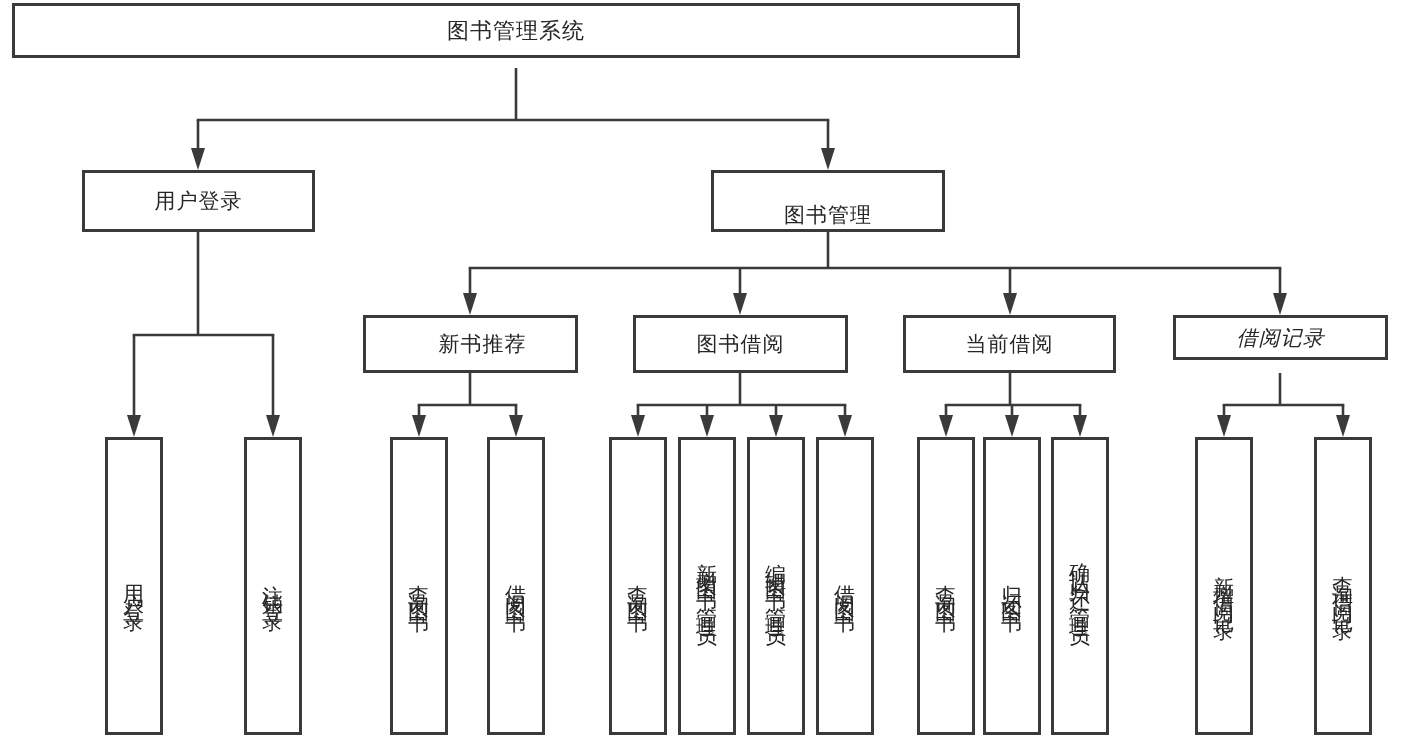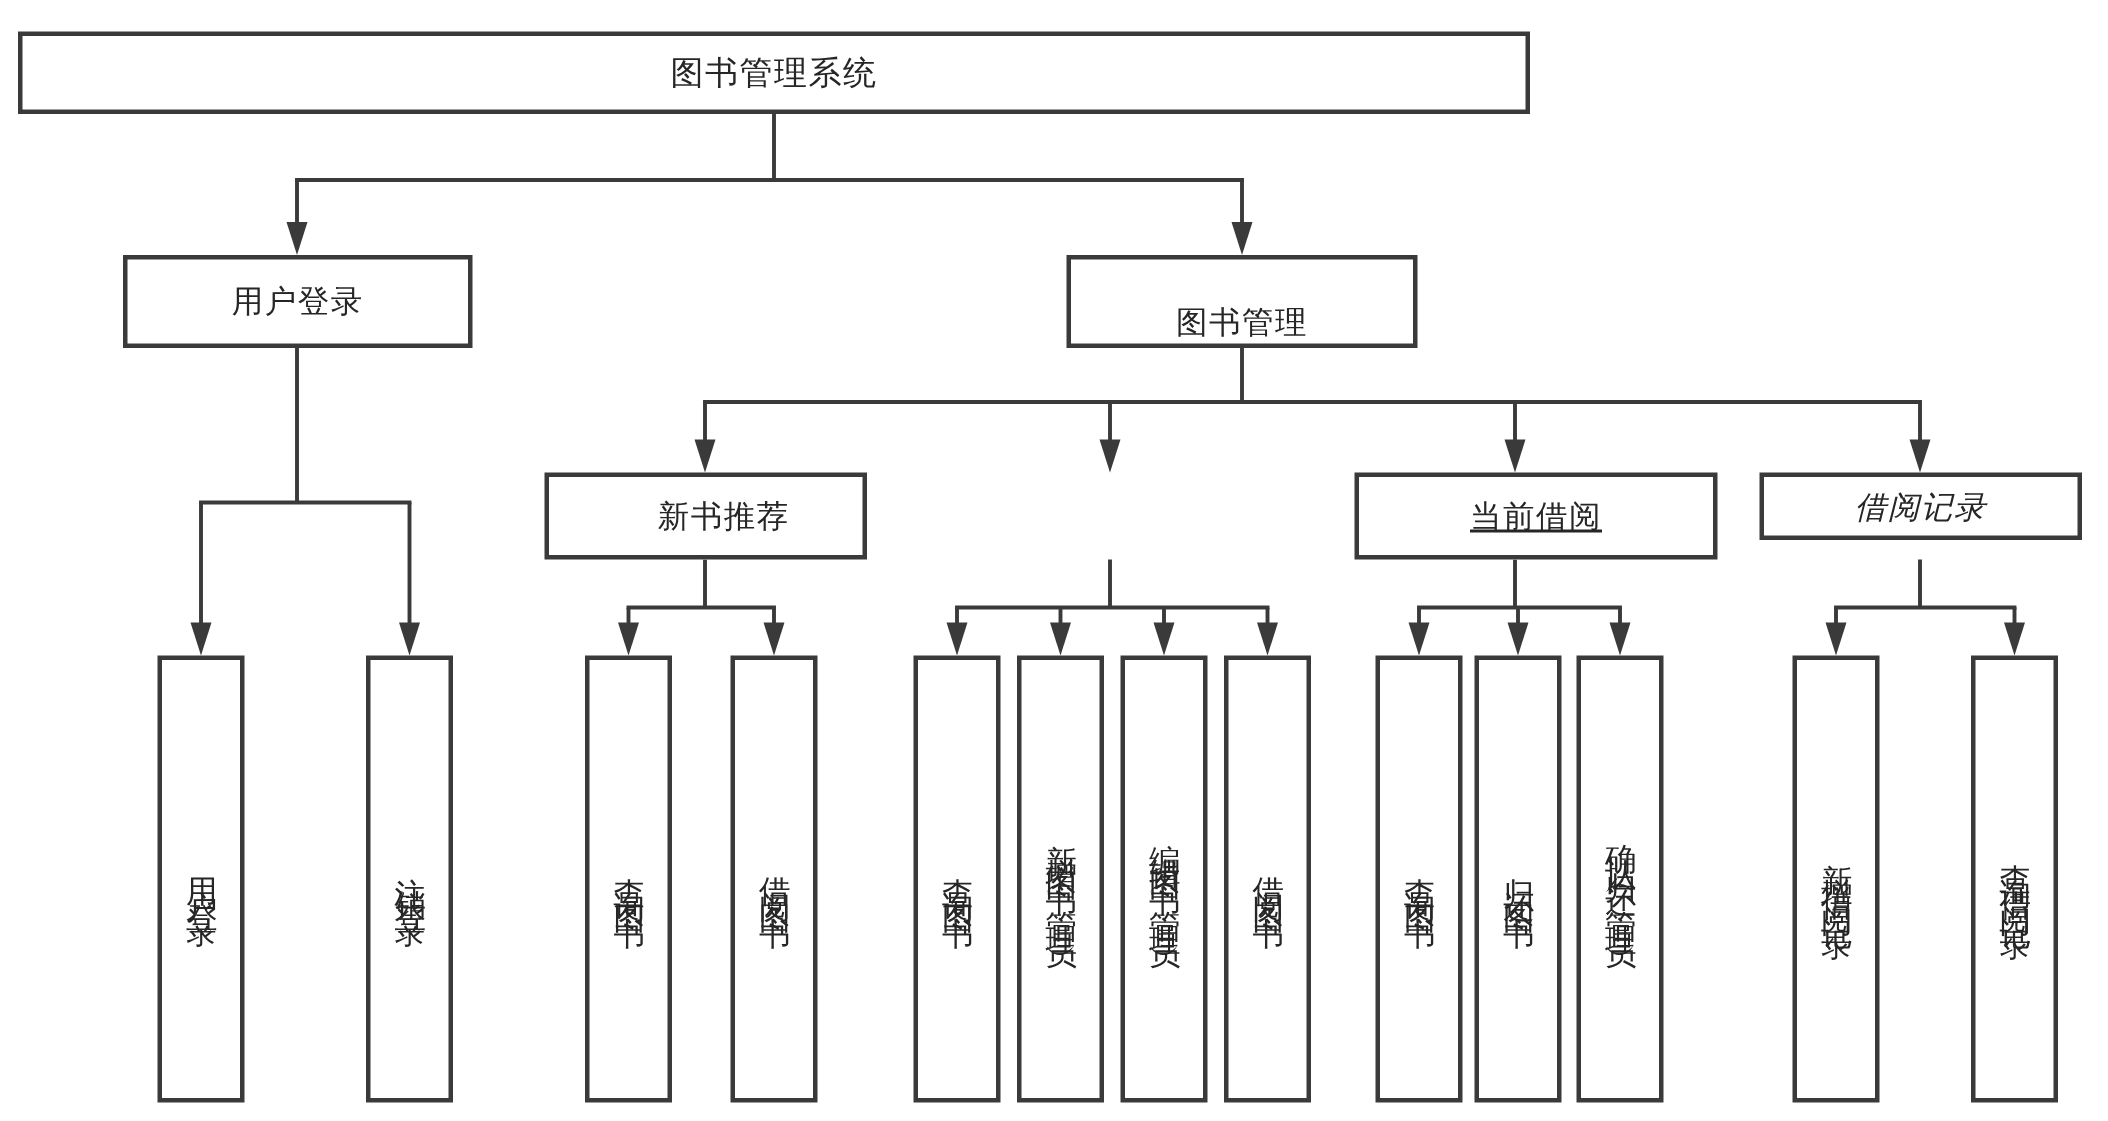--- a/index.html
+++ b/index.html
@@ -142,35 +142,38 @@
     <g>
       <line x1="1280" y1="373" x2="1280" y2="405"></line>
       <line class="bar" x1="1224" y1="405" x2="1343" y2="405"></line>
       <line x1="1224" y1="405" x2="1224" y2="429"></line>
       <polygon points="1217,415 1231,415 1224,437"></polygon>
       <line x1="1343" y1="405" x2="1343" y2="429"></line>
       <polygon points="1336,415 1350,415 1343,437"></polygon>
     </g>
   </svg>
 
-  <div class="node h root" style="left:12px;top:21px;width:1008px;height:55px;">
+  <div class="node h root" style="left:12px;top:3px;width:1008px;height:55px;">
     <span>图书管理系统</span>
   </div>
 
   <div class="node h" style="left:82px;top:170px;width:233px;height:62px;">
     <span>用户登录</span>
   </div>
   <div class="node h" style="left:711px;top:170px;width:234px;height:62px;align-items:flex-end;">
     <span>图书管理</span>
   </div>
 
   <div class="node h" style="left:363px;top:315px;width:215px;height:58px;padding-left:24px;">
     <span>新书推荐</span>
   </div>
-  <div class="node h" style="left:903px;top:315px;width:242px;height:58px;text-decoration:underline;">
+  <div class="node h" style="left:633px;top:315px;width:215px;height:58px;">
+    <span>图书借阅</span>
+  </div>
+  <div class="node h" style="left:903px;top:315px;width:213px;height:58px;">
     <span>当前借阅</span>
   </div>
   <div class="node h" style="left:1173px;top:315px;width:215px;height:45px;font-style:italic;">
     <span>借阅记录</span>
   </div>
 
   <div class="node v" style="left:105px;top:437px;width:58px;height:298px;">
     <span>用户登录</span>
   </div>
   <div class="node v" style="left:244px;top:437px;width:58px;height:298px;">

